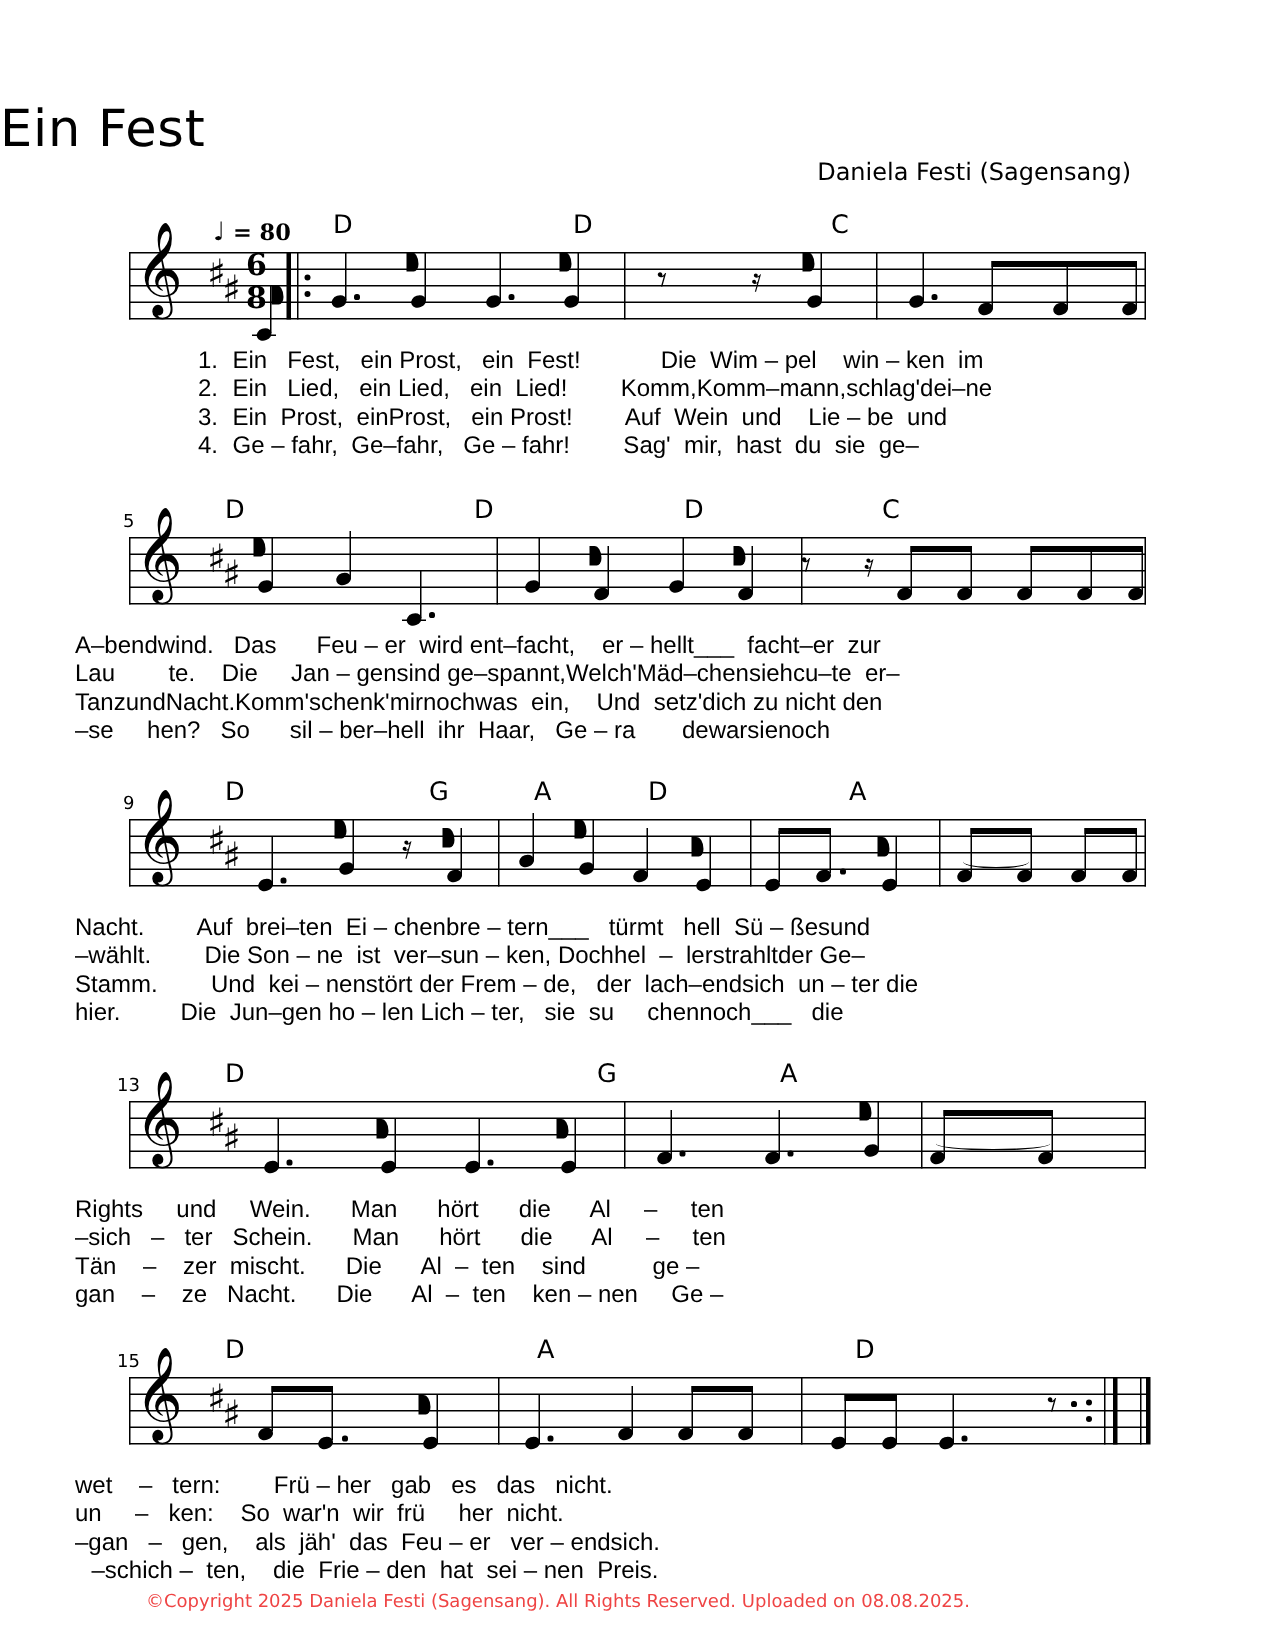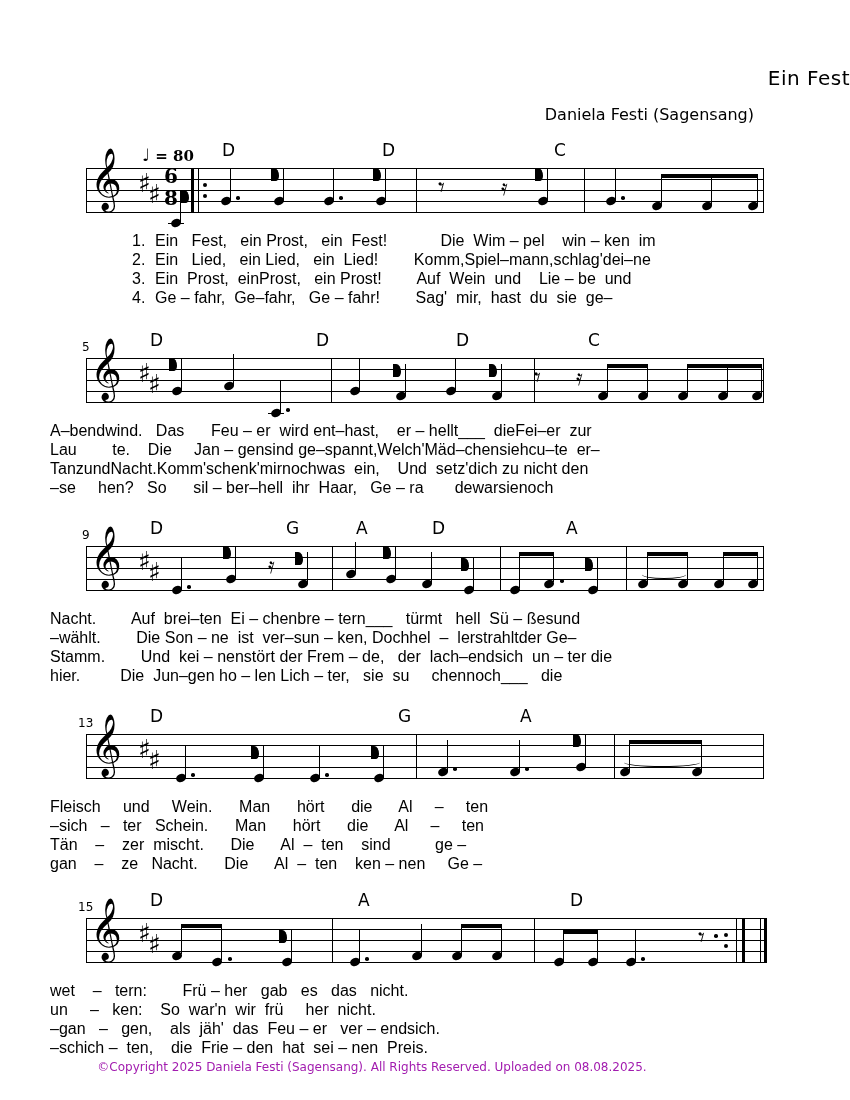--- a/index.html
+++ b/index.html
@@ -18,22 +18,22 @@
   .sheet {
     position: relative;
     width: 850px;
     height: 1100px;
   }
   .title {
     position: absolute;
     top: 66px;
     left: 0;
     width: 850px;
-    text-align: right;
-    font-size: 20px;
+    text-align: left;
+    font-size: 34px;
     font-family: "DejaVu Sans", sans-serif;
     font-weight: 400;
     letter-spacing: 0.5px;
   }
   .composer {
     position: absolute;
     top: 105px;
     right: 96px;
     font-size: 16px;
     font-family: "DejaVu Sans", sans-serif;
@@ -197,21 +197,21 @@
     position: absolute;
     white-space: pre;
   }
   .footer {
     position: absolute;
     top: 1060px;
     left: 0;
     width: 744px;
     text-align: center;
     font-size: 12px;
-    color: #a21caf;
+    color: #ef4444;
     font-family: "DejaVu Sans", sans-serif;
   }
 </style>
 </head>
 <body>
 
 <div class="sheet">
 
   <div class="title">Ein Fest</div>
   <div class="composer">Daniela Festi (Sagensang)</div>
@@ -295,21 +295,21 @@
 
       <div class="barline" style="left:677px;"></div>
     </div>
 
     <div class="lyric-row" style="top:64px;">
       <span class="syl lyric-verse-num" style="left:132px;">1.</span>
       <span class="syl" style="left:155px;">Ein   Fest,   ein Prost,   ein  Fest!            Die  Wim – pel    win – ken  im</span>
     </div>
     <div class="lyric-row" style="top:83px;">
       <span class="syl lyric-verse-num" style="left:132px;">2.</span>
-      <span class="syl" style="left:155px;">Ein   Lied,   ein Lied,   ein  Lied!        Komm,Spiel–mann,schlag'dei–ne</span>
+      <span class="syl" style="left:155px;">Ein   Lied,   ein Lied,   ein  Lied!        Komm,Komm–mann,schlag'dei–ne</span>
     </div>
     <div class="lyric-row" style="top:102px;">
       <span class="syl lyric-verse-num" style="left:132px;">3.</span>
       <span class="syl" style="left:155px;">Ein  Prost,  einProst,   ein Prost!        Auf  Wein  und    Lie – be  und</span>
     </div>
     <div class="lyric-row" style="top:121px;">
       <span class="syl lyric-verse-num" style="left:132px;">4.</span>
       <span class="syl" style="left:155px;">Ge – fahr,  Ge–fahr,   Ge – fahr!        Sag'  mir,  hast  du  sie  ge–</span>
     </div>
   </div>
@@ -378,21 +378,21 @@
       <div class="notehead" style="left:666px; top:34px;"></div>
       <div class="stem" style="left:601px; top:6px; height:32px;"></div>
       <div class="stem" style="left:641px; top:6px; height:32px;"></div>
       <div class="stem" style="left:675px; top:6px; height:32px;"></div>
       <div class="beam" style="left:601px; top:6px; width:75px;"></div>
 
       <div class="barline" style="left:677px;"></div>
     </div>
 
     <div class="lyric-row" style="top:64px;">
-      <span class="syl" style="left:50px;">A–bendwind.   Das      Feu – er  wird ent–hast,    er – hellt___  dieFei–er  zur</span>
+      <span class="syl" style="left:50px;">A–bendwind.   Das      Feu – er  wird ent–facht,    er – hellt___  facht–er  zur</span>
     </div>
     <div class="lyric-row" style="top:83px;">
       <span class="syl" style="left:50px;">Lau        te.    Die     Jan – gensind ge–spannt,Welch'Mäd–chensiehcu–te  er–</span>
     </div>
     <div class="lyric-row" style="top:102px;">
       <span class="syl" style="left:50px;">TanzundNacht.Komm'schenk'mirnochwas  ein,    Und  setz'dich zu nicht den</span>
     </div>
     <div class="lyric-row" style="top:121px;">
       <span class="syl" style="left:50px;">–se     hen?   So      sil – ber–hell  ihr  Haar,   Ge – ra       dewarsienoch</span>
     </div>
@@ -549,21 +549,21 @@
       <div class="notehead" style="left:534px; top:34px;"></div>
       <div class="notehead" style="left:606px; top:34px;"></div>
       <div class="stem" style="left:543px; top:6px; height:32px;"></div>
       <div class="stem" style="left:615px; top:6px; height:32px;"></div>
       <div class="beam" style="left:543px; top:6px; width:73px;"></div>
 
       <div class="barline" style="left:677px;"></div>
     </div>
 
     <div class="lyric-row" style="top:64px;">
-      <span class="syl" style="left:50px;">Fleisch     und     Wein.      Man      hört      die      Al     –     ten</span>
+      <span class="syl" style="left:50px;">Rights     und     Wein.      Man      hört      die      Al     –     ten</span>
     </div>
     <div class="lyric-row" style="top:83px;">
       <span class="syl" style="left:50px;">–sich   –   ter   Schein.      Man      hört      die      Al     –     ten</span>
     </div>
     <div class="lyric-row" style="top:102px;">
       <span class="syl" style="left:50px;">Tän    –    zer  mischt.      Die      Al  –  ten    sind          ge –</span>
     </div>
     <div class="lyric-row" style="top:121px;">
       <span class="syl" style="left:50px;">gan    –    ze   Nacht.      Die      Al  –  ten    ken – nen     Ge –</span>
     </div>
@@ -642,19 +642,19 @@
     <div class="lyric-row" style="top:64px;">
       <span class="syl" style="left:50px;">wet    –   tern:        Frü – her   gab   es   das   nicht.</span>
     </div>
     <div class="lyric-row" style="top:83px;">
       <span class="syl" style="left:50px;">un     –   ken:    So  war'n  wir  frü     her  nicht.</span>
     </div>
     <div class="lyric-row" style="top:102px;">
       <span class="syl" style="left:50px;">–gan   –   gen,    als  jäh'  das  Feu – er   ver – endsich.</span>
     </div>
     <div class="lyric-row" style="top:121px;">
-      <span class="syl" style="left:50px;">–schich –  ten,    die  Frie – den  hat  sei – nen  Preis.</span>
+      <span class="syl" style="left:61px;">–schich –  ten,    die  Frie – den  hat  sei – nen  Preis.</span>
     </div>
   </div>
 
   <div class="footer">©Copyright 2025 Daniela Festi (Sagensang). All Rights Reserved. Uploaded on 08.08.2025.</div>
 
 </div>
 
 </body></html>

